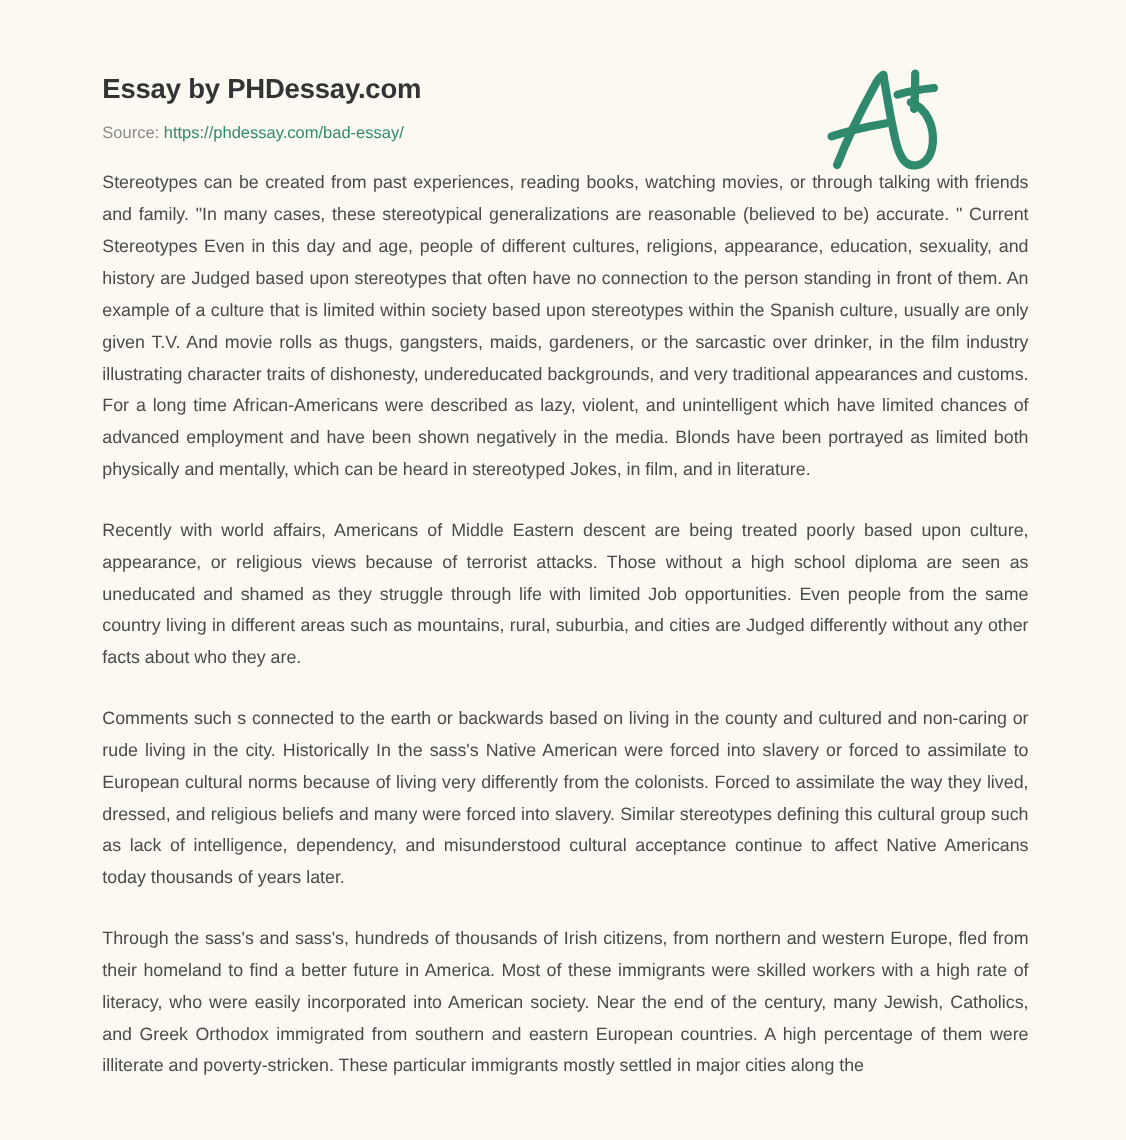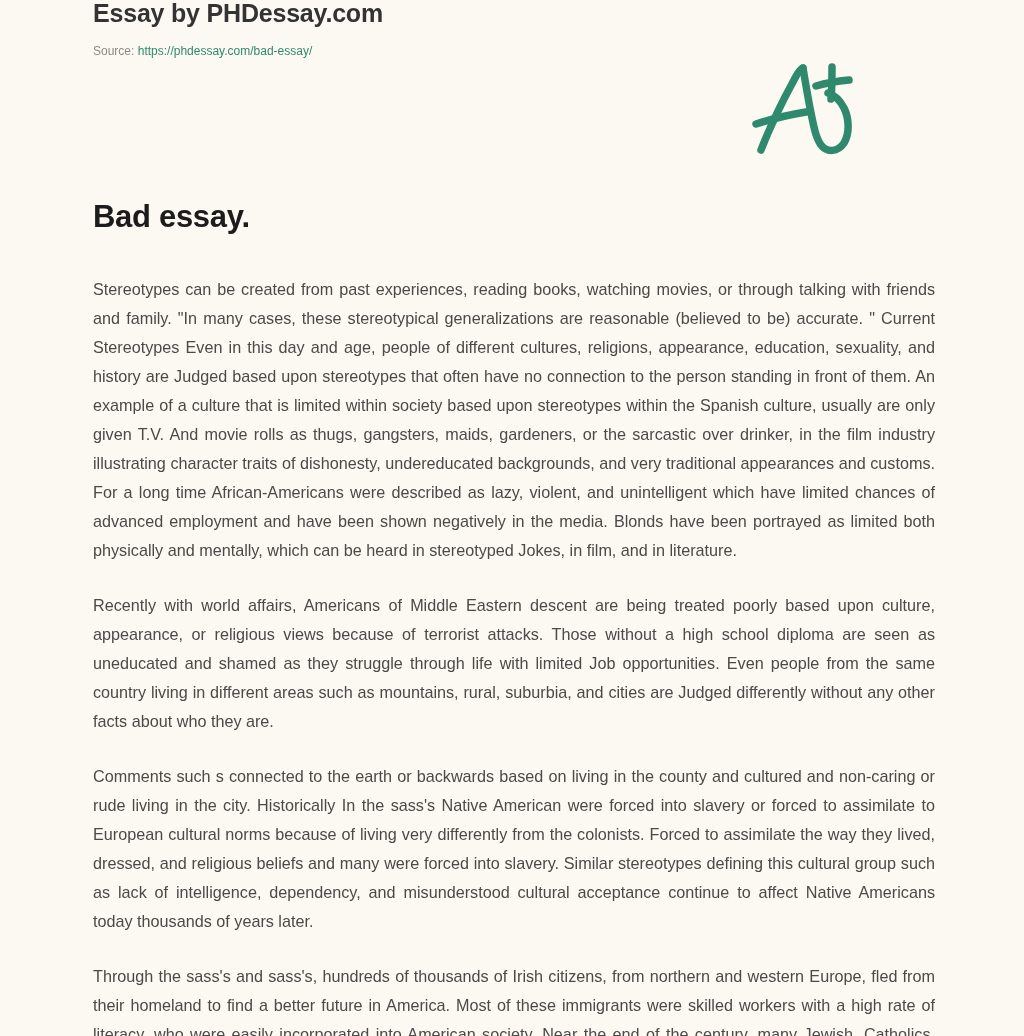--- a/index.html
+++ b/index.html
@@ -19,36 +19,37 @@
     width: 1024px;
     min-height: 1036px;
     box-sizing: border-box;
     padding: 0 88px;
     overflow: hidden;
   }
 
   
   .header {
     position: relative;
+    padding-top: 68px;
     height: 112px;
     box-sizing: border-box;
   }
 
   .brand-line {
     font-size: 25px;
     font-weight: 700;
     color: #333333;
     letter-spacing: -0.2px;
     line-height: 1.1;
     margin: 0 0 16px 5px;
   }
 
   .source-line {
     margin-left: 5px;
-    font-size: 12px;
+    font-size: 15px;
     color: #8a8a86;
     line-height: 1.2;
     white-space: nowrap;
   }
 
   .source-link {
     color: #2f8a6d;
     text-decoration: none;
   }
 
@@ -119,21 +120,20 @@
 
           <path d="M68 28 C 78 25, 90 23, 101 22" stroke-width="7.5"></path>
 
           <path d="M84 9 C 84 19, 84 31, 83 41" stroke-width="7.5"></path>
         </g>
       </svg>
     </div>
 
   </div>
 
-  <h1 class="doc-title">Bad essay.</h1>
 
   <div class="article">
     <p>Stereotypes can be created from past experiences, reading books, watching movies, or through talking with friends and family. "In many cases, these stereotypical generalizations are reasonable (believed to be) accurate. " Current Stereotypes Even in this day and age, people of different cultures, religions, appearance, education, sexuality, and history are Judged based upon stereotypes that often have no connection to the person standing in front of them. An example of a culture that is limited within society based upon stereotypes within the Spanish culture, usually are only given T.V. And movie rolls as thugs, gangsters, maids, gardeners, or the sarcastic over drinker, in the film industry illustrating character traits of dishonesty, undereducated backgrounds, and very traditional appearances and customs. For a long time African-Americans were described as lazy, violent, and unintelligent which have limited chances of advanced employment and have been shown negatively in the media. Blonds have been portrayed as limited both physically and mentally, which can be heard in stereotyped Jokes, in film, and in literature.</p>
     <p>Recently with world affairs, Americans of Middle Eastern descent are being treated poorly based upon culture, appearance, or religious views because of terrorist attacks. Those without a high school diploma are seen as uneducated and shamed as they struggle through life with limited Job opportunities. Even people from the same country living in different areas such as mountains, rural, suburbia, and cities are Judged differently without any other facts about who they are.</p>
     <p>Comments such s connected to the earth or backwards based on living in the county and cultured and non-caring or rude living in the city. Historically In the sass's Native American were forced into slavery or forced to assimilate to European cultural norms because of living very differently from the colonists. Forced to assimilate the way they lived, dressed, and religious beliefs and many were forced into slavery. Similar stereotypes defining this cultural group such as lack of intelligence, dependency, and misunderstood cultural acceptance continue to affect Native Americans today thousands of years later.</p>
     <p>Through the sass's and sass's, hundreds of thousands of Irish citizens, from northern and western Europe, fled from their homeland to find a better future in America. Most of these immigrants were skilled workers with a high rate of literacy, who were easily incorporated into American society. Near the end of the century, many Jewish, Catholics, and Greek Orthodox immigrated from southern and eastern European countries. A high percentage of them were illiterate and poverty-stricken. These particular immigrants mostly settled in major cities along the</p>
   </div>
 
 </div>
 

